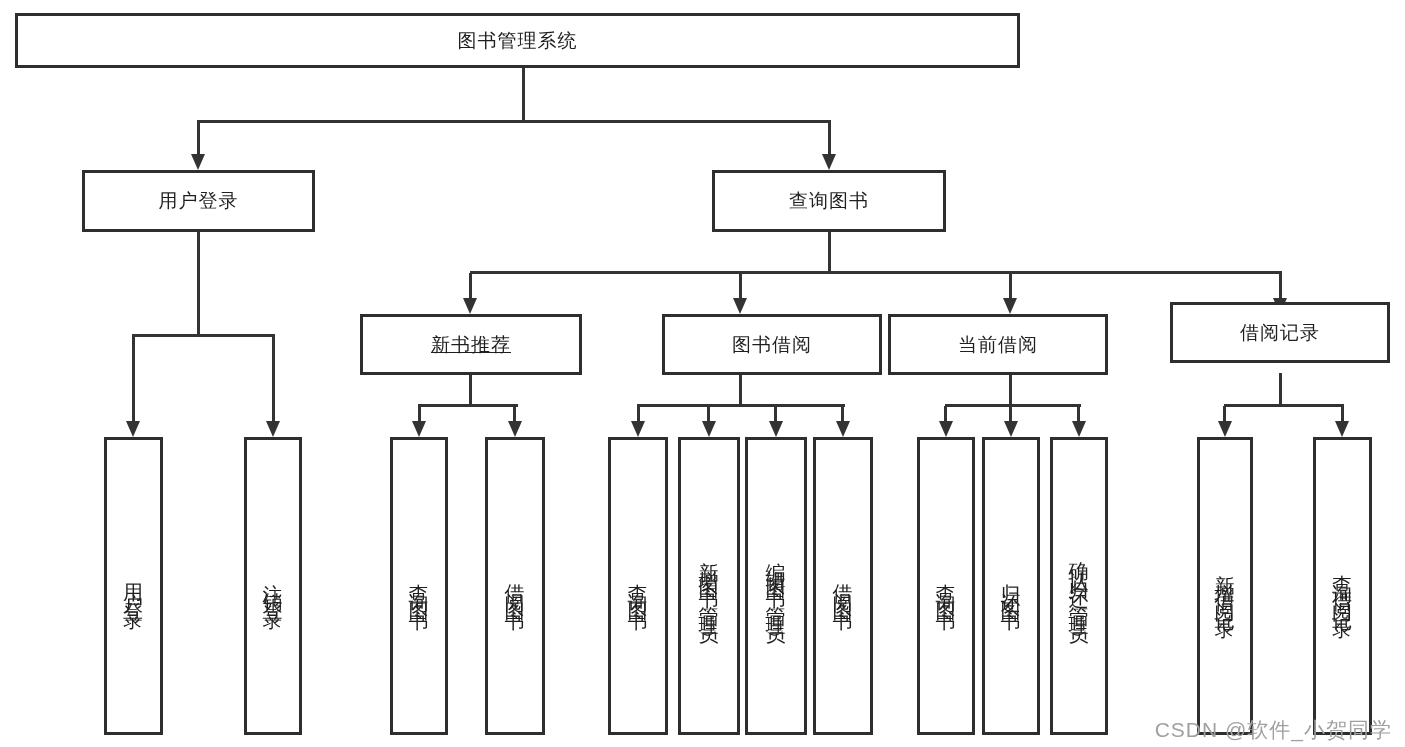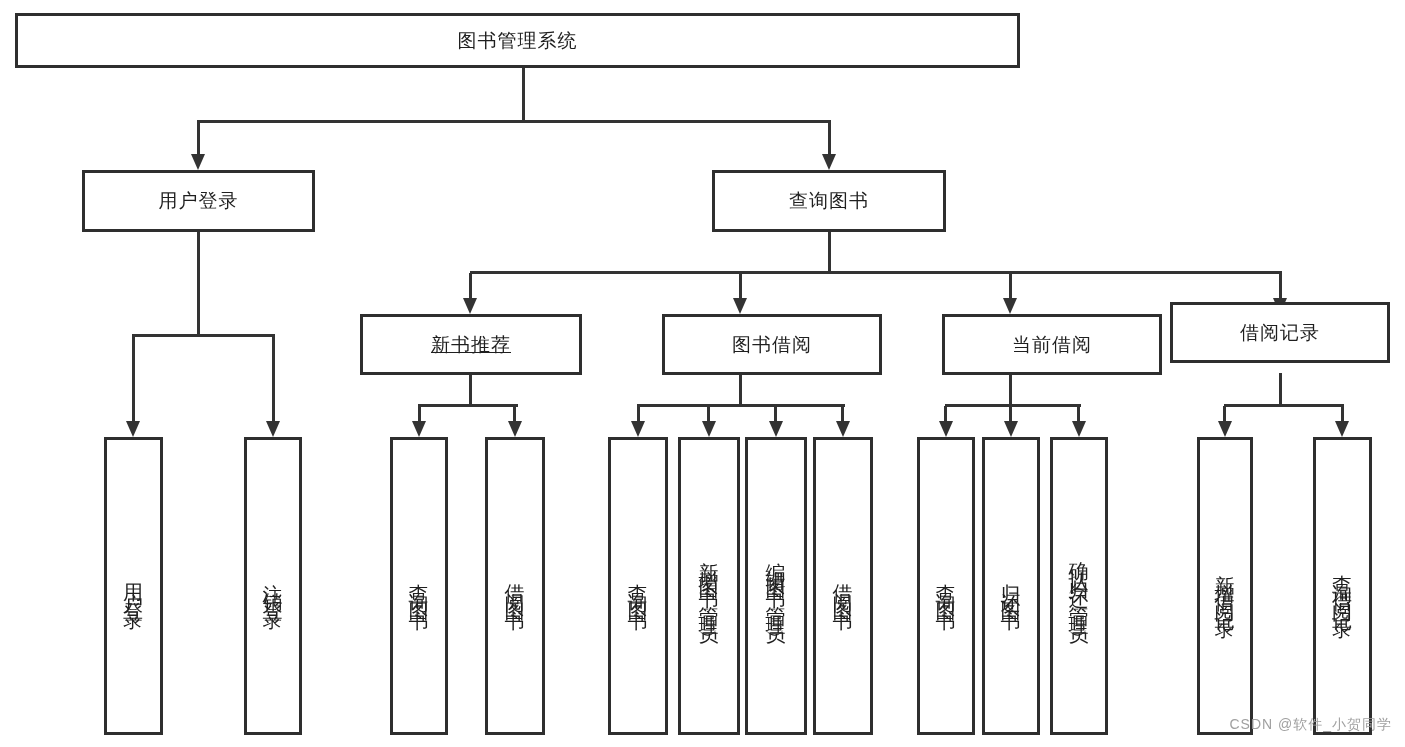--- a/index.html
+++ b/index.html
@@ -27,21 +27,21 @@
   .vl,.hl{position:absolute;background:var(--line);z-index:1;}
   .vl{width:3px;}
   .hl{height:3px;}
   .arrow{
     position:absolute;width:0;height:0;z-index:1;
     border-left:7px solid transparent;border-right:7px solid transparent;
     border-top:16px solid var(--line);
   }
   .watermark{
     position:absolute;right:13px;top:716px;z-index:5;
-    font-size:14px;color:var(--wm);letter-spacing:1px;white-space:nowrap;
+    font-size:21px;color:var(--wm);letter-spacing:1px;white-space:nowrap;
   }
 </style>
 </head>
 <body>
 
 <div class="canvas">
 
   <div class="vl" style="left:522px;top:65px;height:58px;"></div>
   <div class="hl" style="left:197px;top:120px;width:634px;"></div>
   <div class="vl" style="left:197px;top:121px;height:35px;"></div>
@@ -111,21 +111,21 @@
   <div class="box" style="left:712px;top:170px;width:234px;height:62px;">
     <span class="hlabel">查询图书</span>
   </div>
 
   <div class="box" style="left:360px;top:314px;width:222px;height:61px;text-decoration:underline;">
     <span class="hlabel">新书推荐</span>
   </div>
   <div class="box" style="left:630px;top:314px;width:220px;height:61px;margin-left:32px;">
     <span class="hlabel">图书借阅</span>
   </div>
-  <div class="box" style="left:942px;top:314px;width:220px;height:61px;">
+  <div class="box" style="left:888px;top:314px;width:220px;height:61px;">
     <span class="hlabel">当前借阅</span>
   </div>
   <div class="box" style="left:1170px;top:302px;width:220px;height:61px;">
     <span class="hlabel">借阅记录</span>
   </div>
 
   <div class="box vbox" style="left:104px;width:59px;">
     <span class="vtext">用户登录</span>
   </div>
   <div class="box vbox" style="left:244px;width:58px;">

